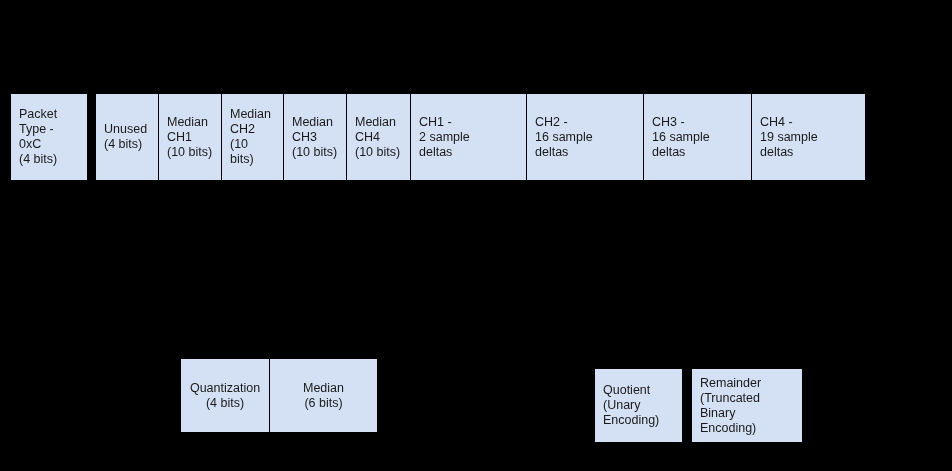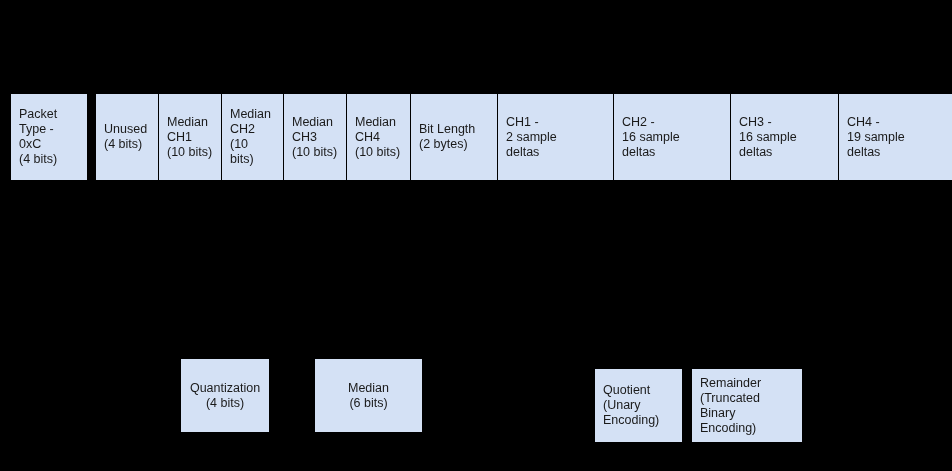--- a/index.html
+++ b/index.html
@@ -57,21 +57,20 @@
   #packet-row {
     left: 10px;
     top: 93px;
     height: 88px;
   }
   
   #median-row {
     left: 180px;
     top: 358px;
     height: 75px;
-    gap: 45px;
   }
   
   #delta-row {
     left: 594px;
     top: 368px;
     height: 75px;
   }
 </style>
 </head>
 <body>
@@ -90,22 +89,20 @@
 (10 bits)</div>
       <div class="cell left" style="width: 63px;">Median
 CH2
 (10 bits)</div>
       <div class="cell left" style="width: 64px;">Median
 CH3
 (10 bits)</div>
       <div class="cell left" style="width: 65px;">Median
 CH4
 (10 bits)</div>
-      <div class="cell left" style="width: 88px;">Bit Length
-(2 bytes)</div>
       <div class="cell left" style="width: 117px;">CH1 -
 2 sample
 deltas</div>
       <div class="cell left" style="width: 118px;">CH2 -
 16 sample
 deltas</div>
       <div class="cell left" style="width: 109px;">CH3 -
 16 sample
 deltas</div>
       <div class="cell left" style="width: 115px;">CH4 -

